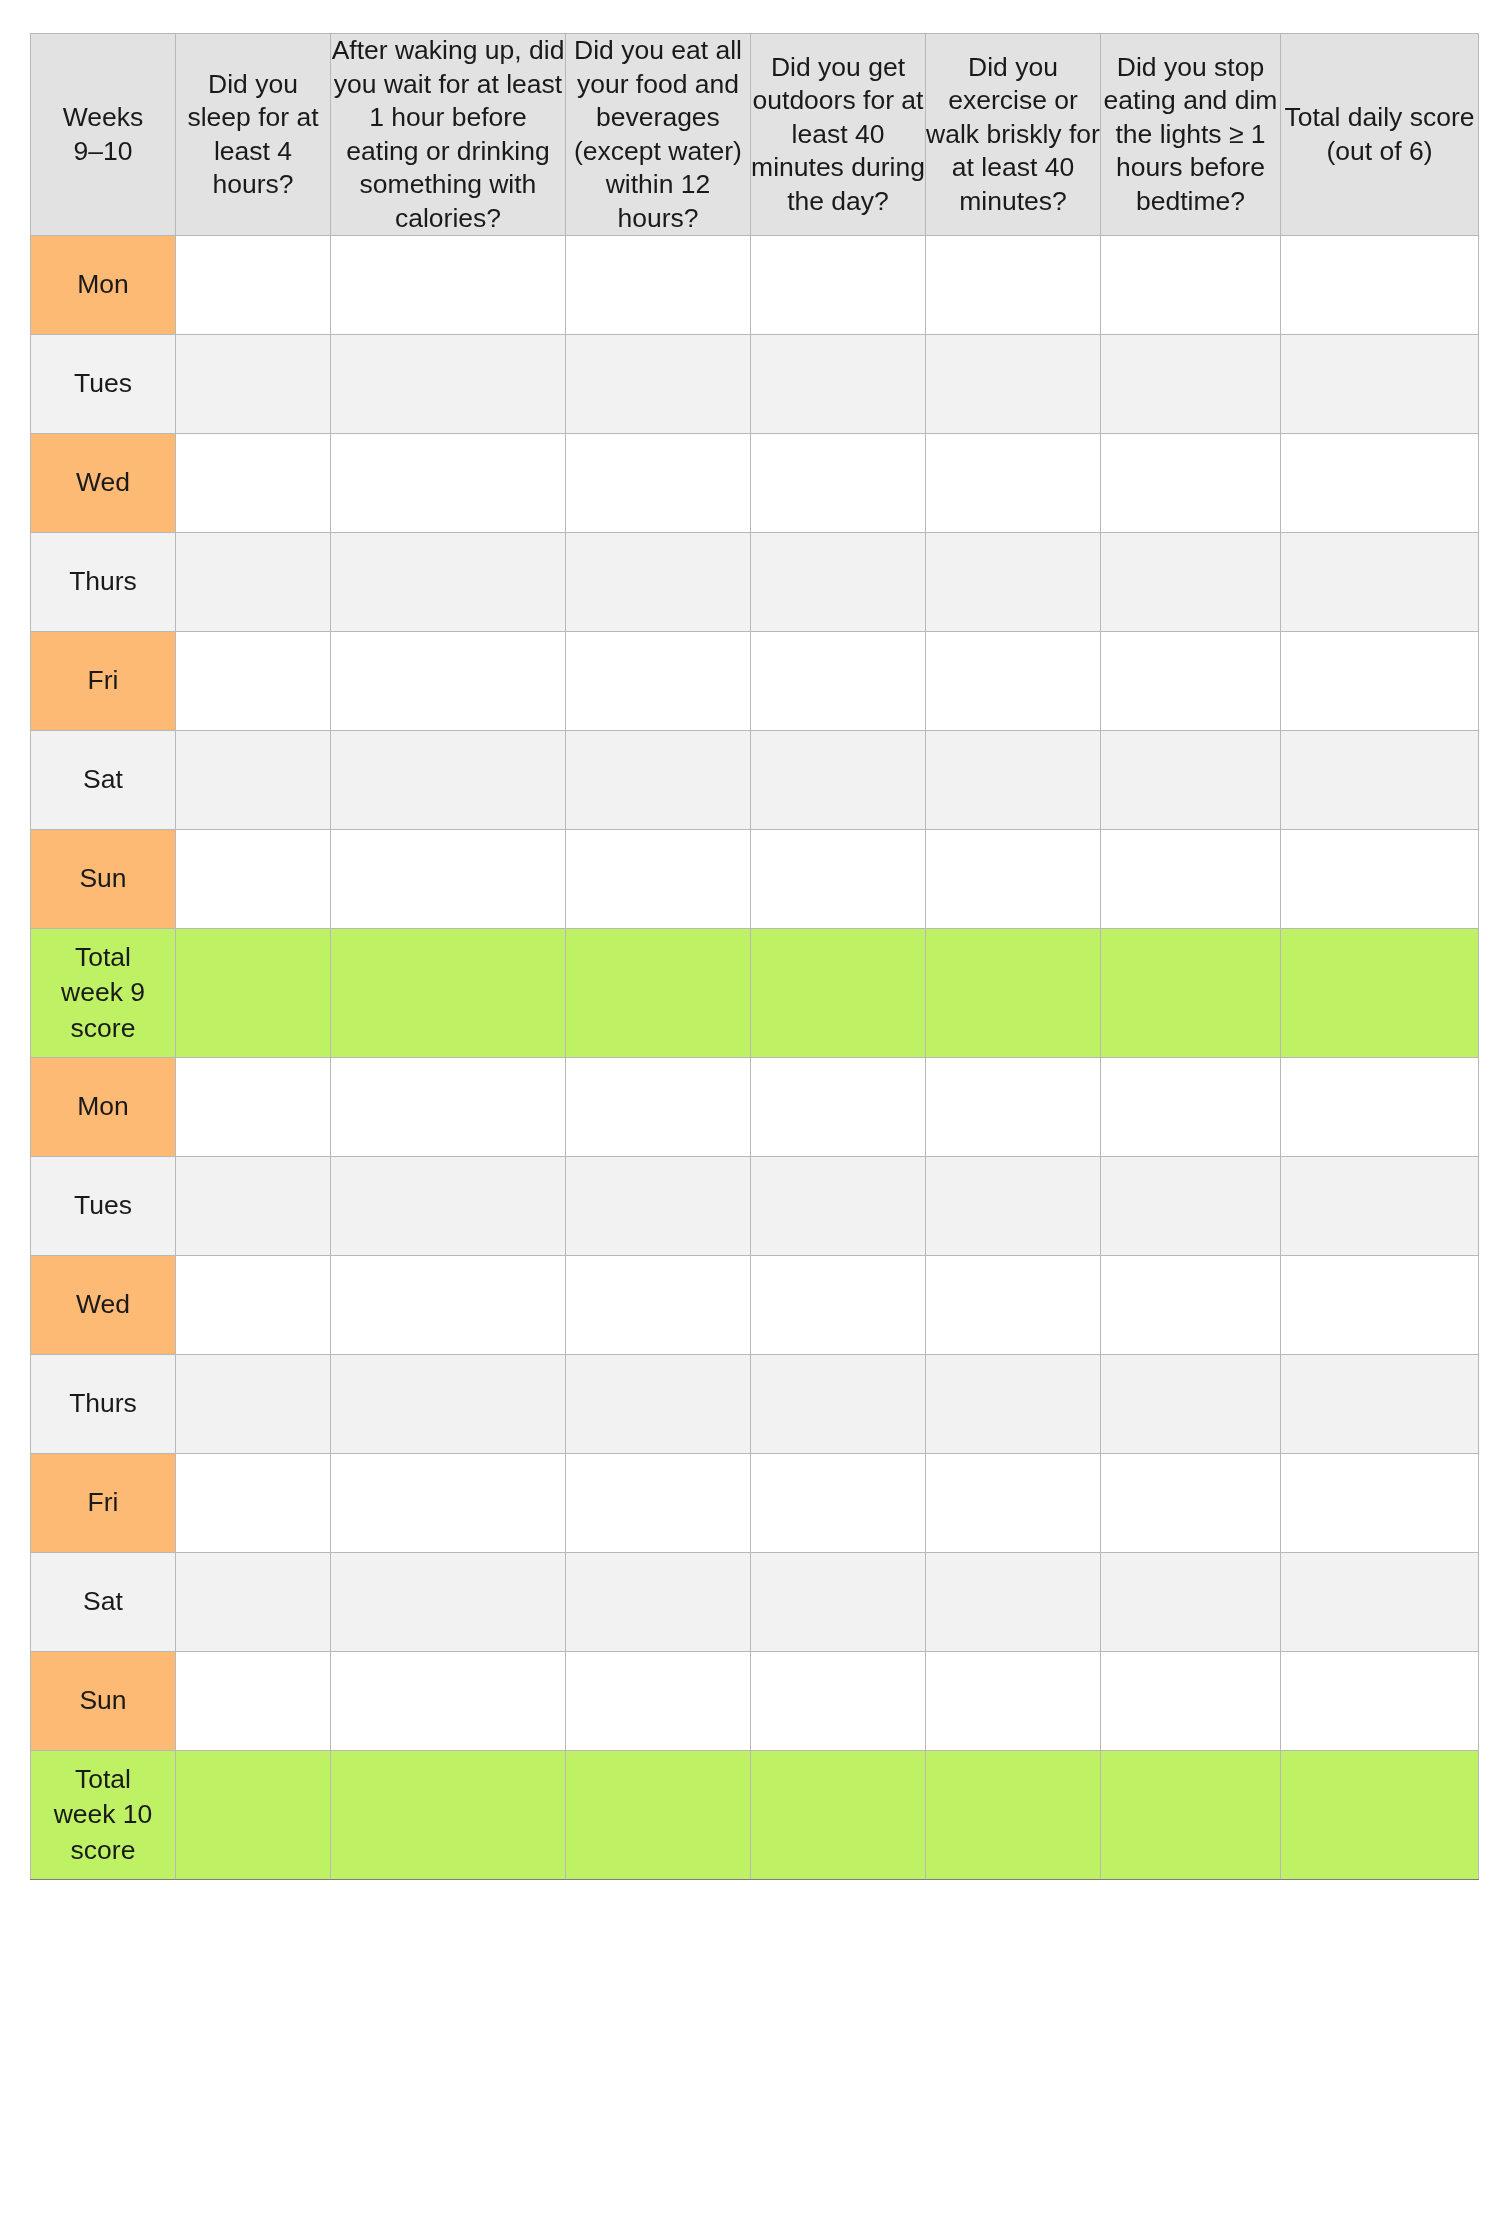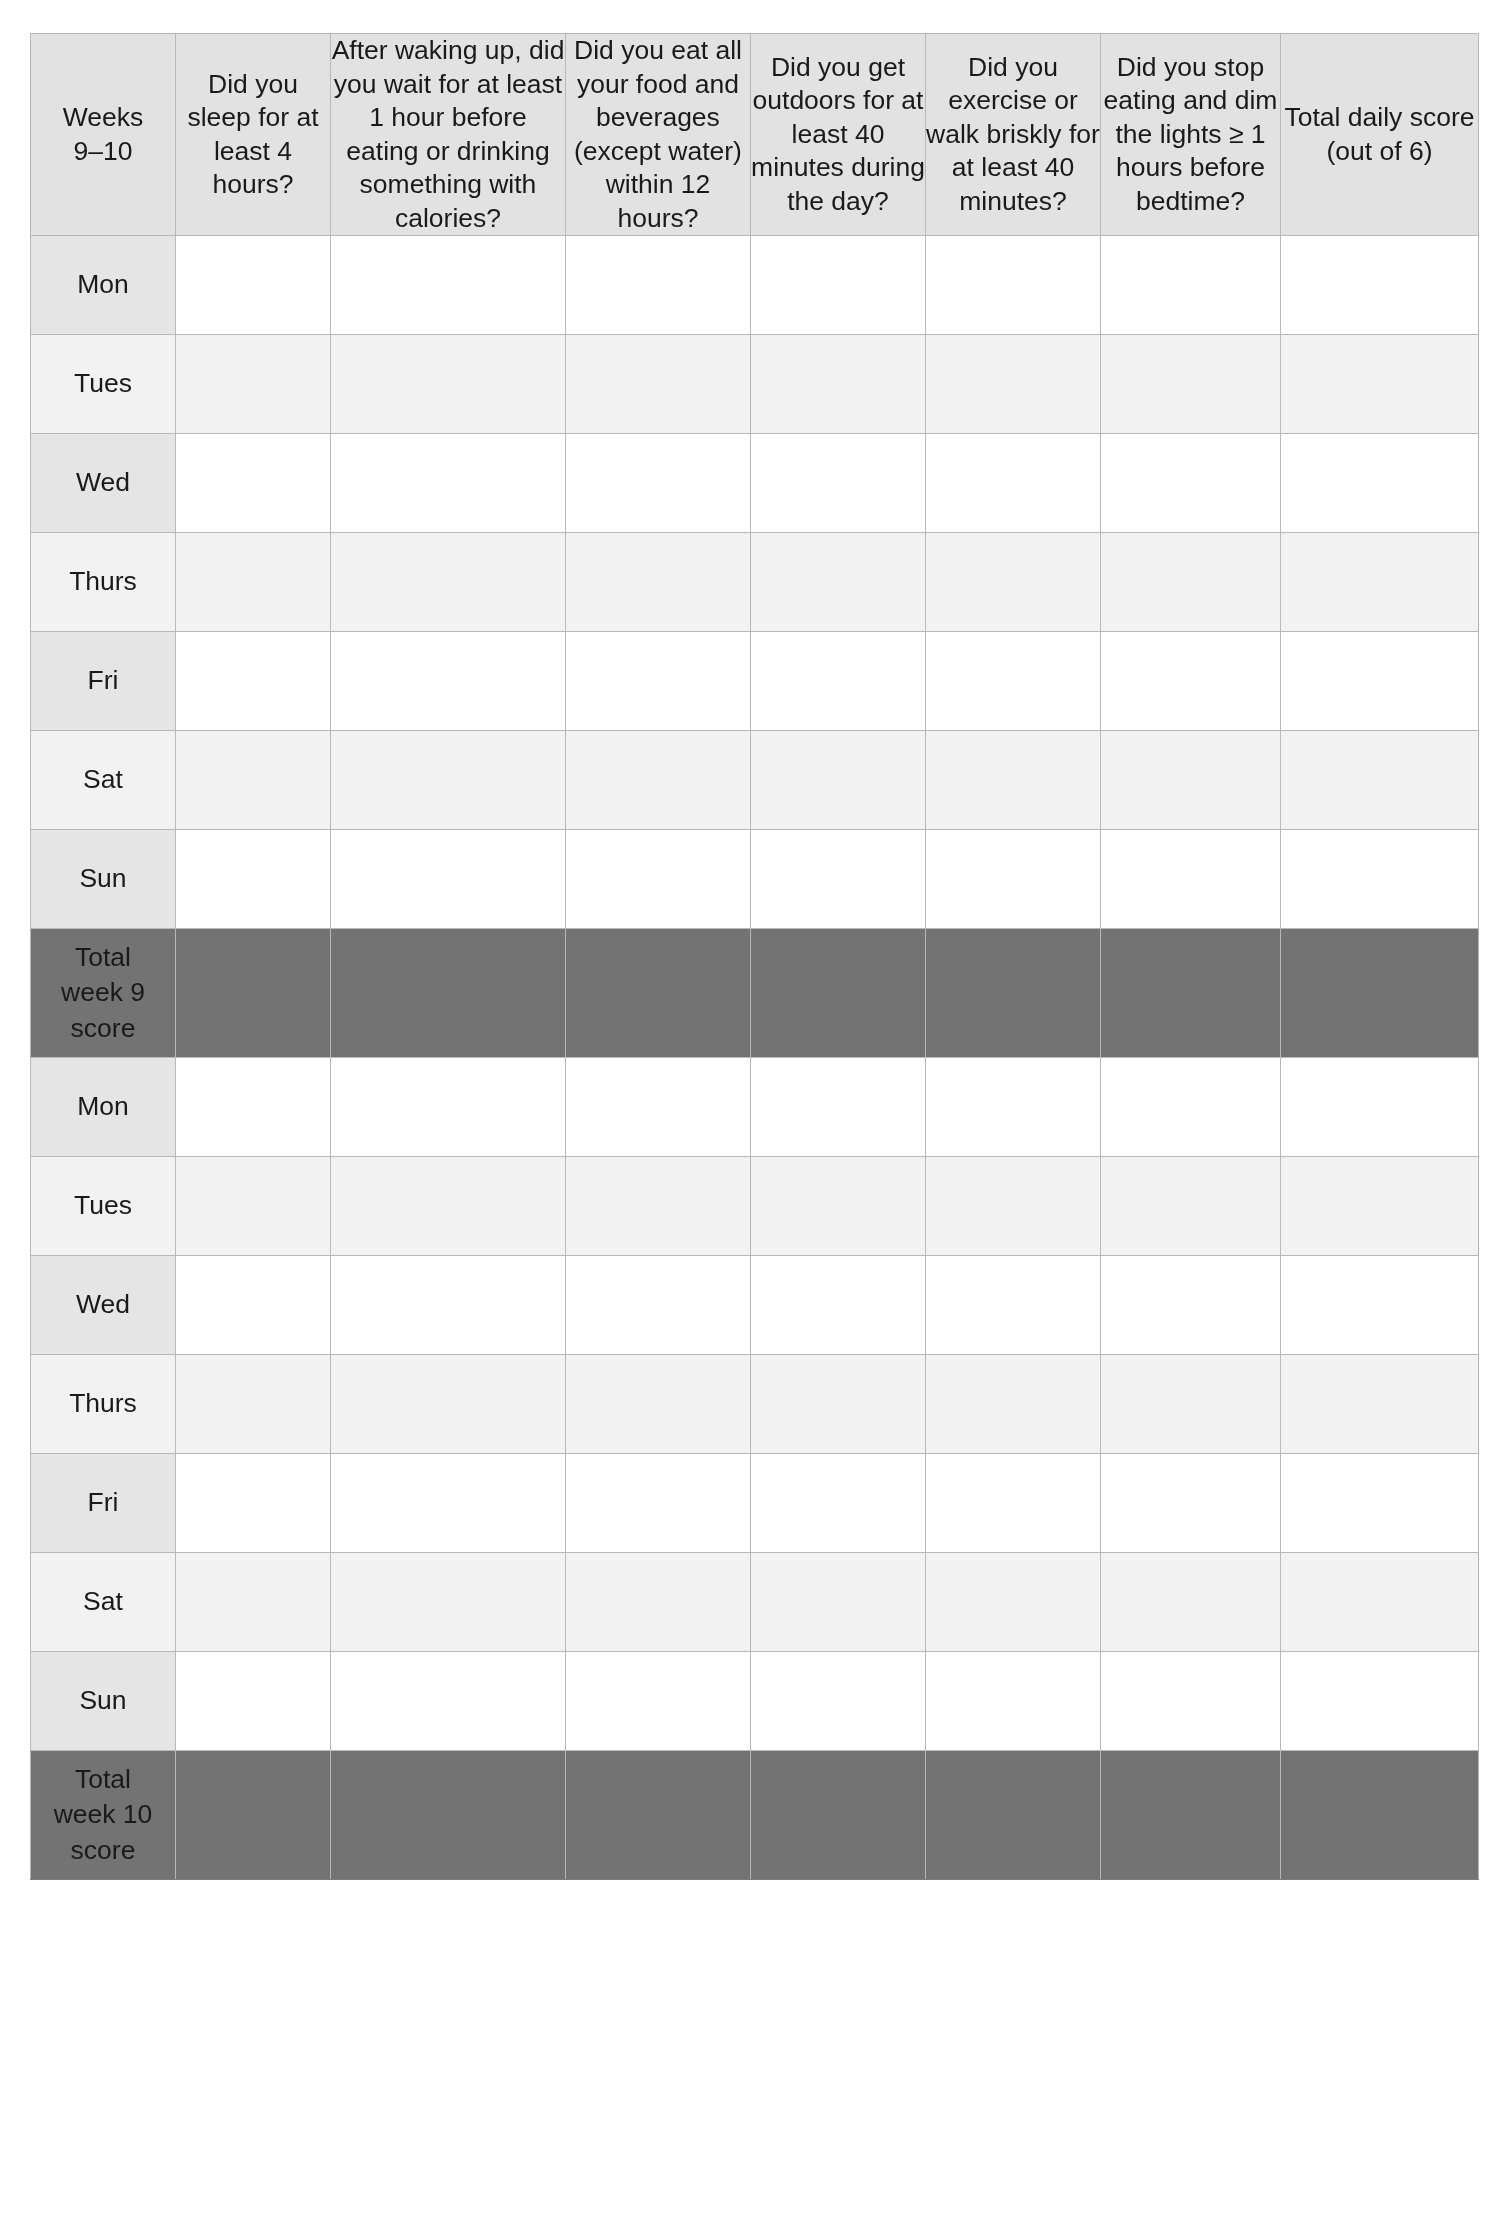--- a/index.html
+++ b/index.html
@@ -68,34 +68,34 @@
     font-size: 26.5px;
     line-height: 1.28;
     color: #1a1a1a;
     background: #ffffff;
     border-color: #c3c3c3;
   }
   tbody tr.alt td {
     background: #f2f2f2;
   }
   tbody tr.total-row td {
-    background: #737373;
+    background: #bef264;
     height: 128px;
   }
   tbody tr.total-row td.daylabel {
     white-space: pre-line;
     line-height: 1.33;
   }
   tbody tr:last-child td {
     border-bottom: 1px solid #7d7d7d;
   }
   tbody td.daylabel {
     background-clip: padding-box;
   }
-  tbody tr:not(.alt):not(.total-row) td.daylabel { background: #e5e5e5; }
+  tbody tr:not(.alt):not(.total-row) td.daylabel { background: #fdba74; }
 </style>
 </head>
 <body>
 
 <div id="tracker-wrap">
   <table class="tracker">
     <colgroup>
       <col class="c-week">
         <col class="c-q1">
         <col class="c-q2">

